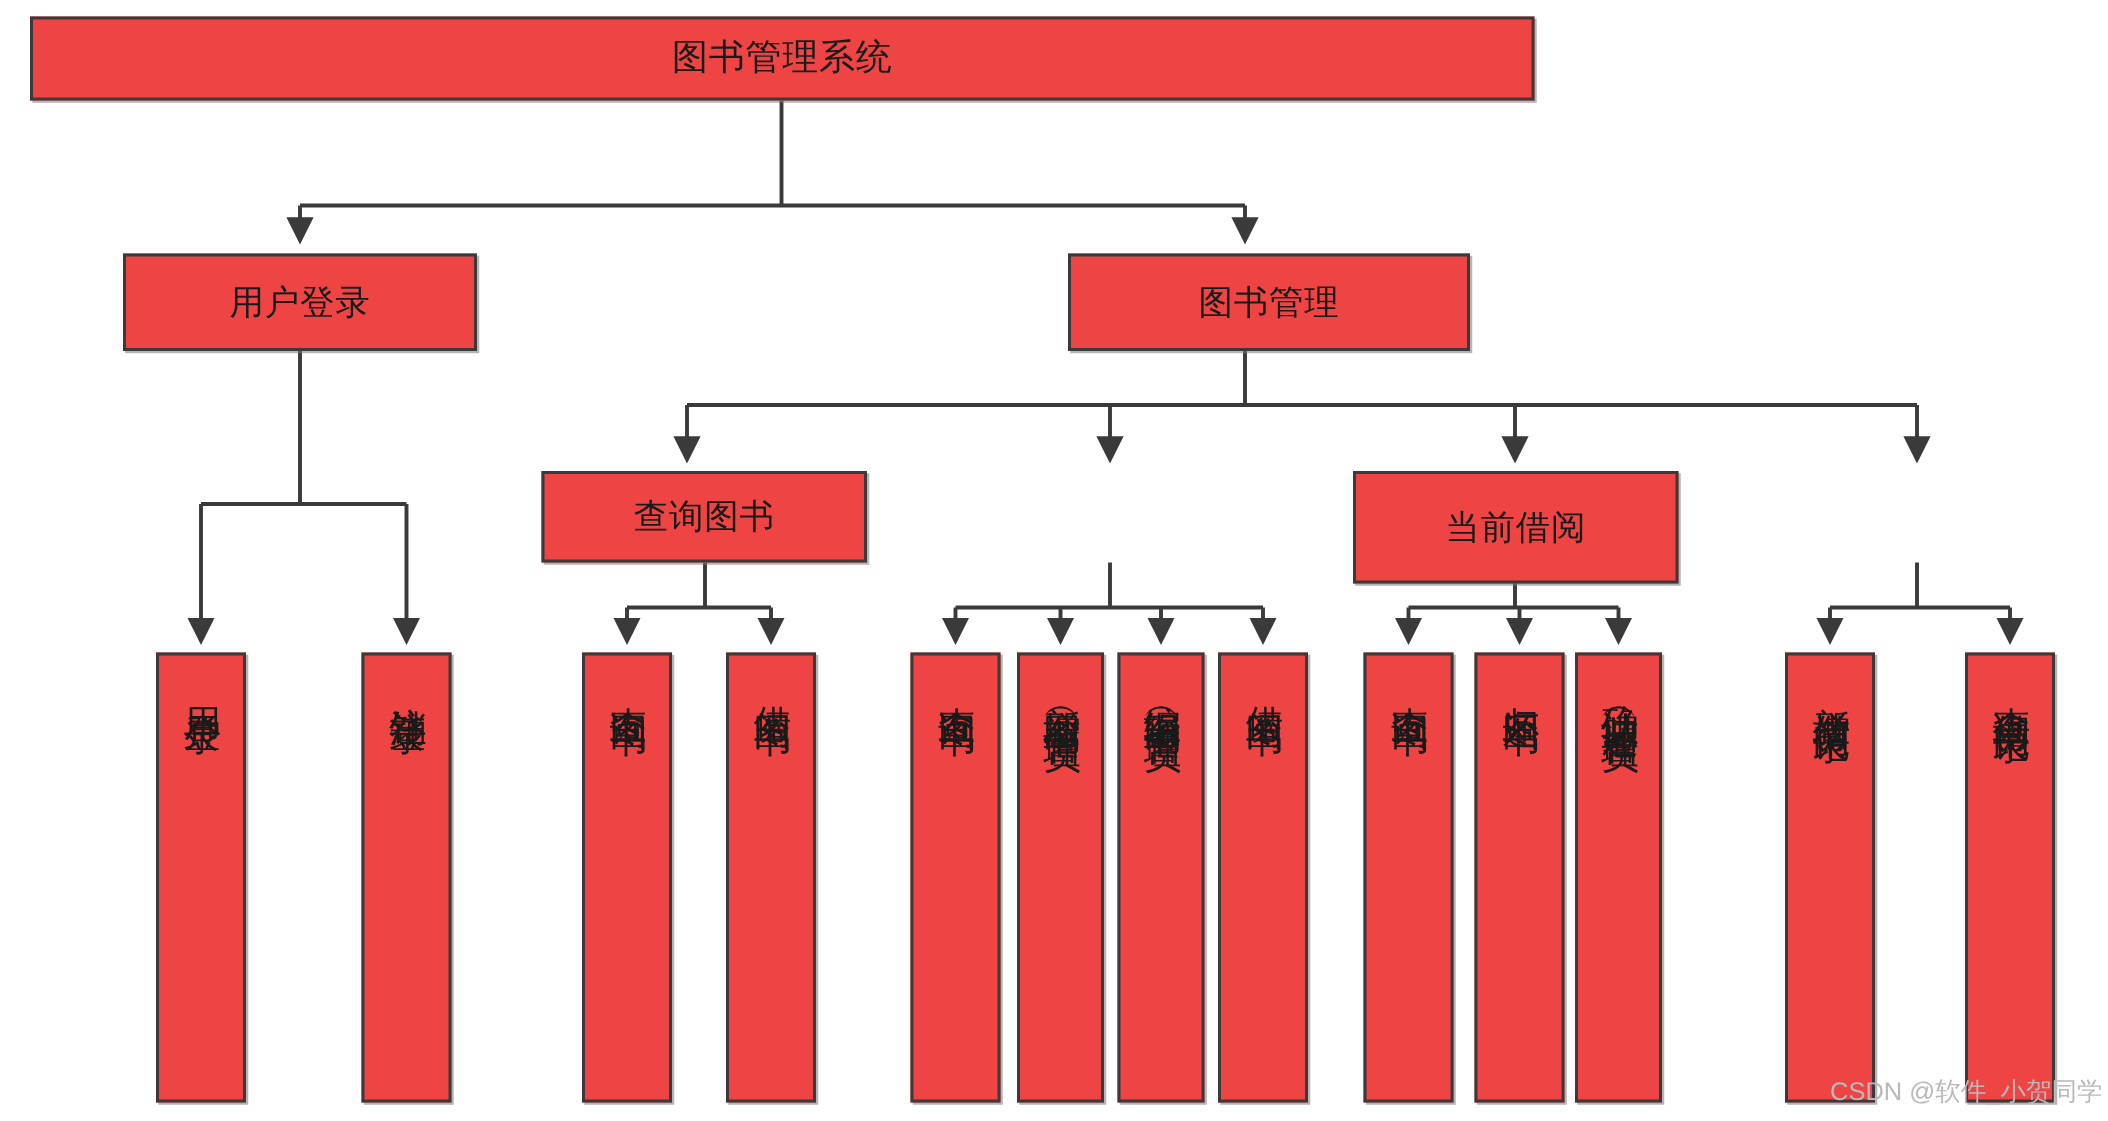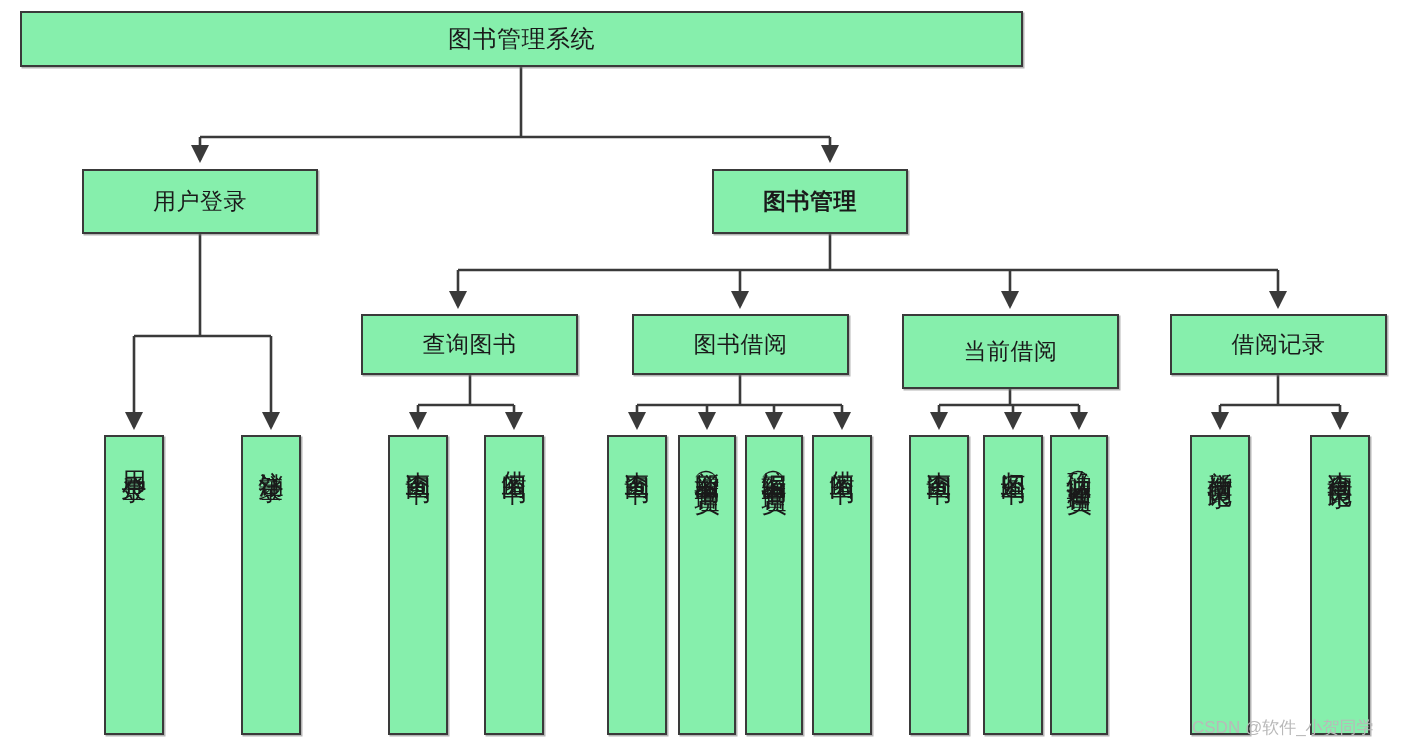--- a/index.html
+++ b/index.html
@@ -22,21 +22,21 @@
     position: absolute;
     left: 0;
     top: 0;
     width: 1405px;
     height: 747px;
     pointer-events: none;
   }
   .node {
     position: absolute;
     box-sizing: border-box;
-    background: #86efac;
+    background: #ef4444;
     border: 2px solid #3a3a3a;
     display: flex;
     align-items: center;
     justify-content: center;
     color: #1a1a1a;
     box-shadow: 1.5px 1.5px 0 rgba(120,120,120,0.55);
   }
   .node .label {
     text-align: center;
     line-height: 1.05;
@@ -59,20 +59,21 @@
     line-height: 1.0;
     letter-spacing: 3px;
     white-space: nowrap;
   }
   .watermark {
     position: absolute;
     color: #b9b9b9;
     font-size: 17px;
     white-space: nowrap;
     font-family: "Liberation Sans", "DejaVu Sans", sans-serif;
+    padding-left: 28px;
   }
 </style>
 </head>
 <body>
 
 <div id="canvas">
 
   <svg class="wires" viewBox="0 0 1405 747" xmlns="http://www.w3.org/2000/svg">
     <defs>
       <marker id="arrow" viewBox="0 0 12 12" refX="10" refY="6" markerWidth="7" markerHeight="7" orient="auto-start-reverse">
@@ -123,35 +124,29 @@
     </g>
   </svg>
 
   <div class="node root horiz" style="left:20px; top:11px; width:1003px; height:56px;">
     <span class="label">图书管理系统</span>
   </div>
 
   <div class="node horiz" style="left:82px; top:169px; width:236px; height:65px;">
     <span class="label">用户登录</span>
   </div>
-  <div class="node horiz" style="left:712px; top:169px; width:196px; height:65px;font-weight:bold;">
+  <div class="node horiz" style="left:712px; top:169px; width:268px; height:65px;">
     <span class="label">图书管理</span>
   </div>
 
   <div class="node horiz" style="left:361px; top:314px; width:217px; height:61px;">
     <span class="label">查询图书</span>
   </div>
-  <div class="node horiz" style="left:632px; top:314px; width:217px; height:61px;">
-    <span class="label">图书借阅</span>
-  </div>
   <div class="node horiz" style="left:902px; top:314px; width:217px; height:75px;">
     <span class="label">当前借阅</span>
-  </div>
-  <div class="node horiz" style="left:1170px; top:314px; width:217px; height:61px;">
-    <span class="label">借阅记录</span>
   </div>
 
   <div class="node vert" style="left:104px; top:435px; width:60px; height:300px;">
     <span class="label">用户登录</span>
   </div>
   <div class="node vert" style="left:241px; top:435px; width:60px; height:300px;">
     <span class="label">注销登录</span>
   </div>
 
   <div class="node vert" style="left:388px; top:435px; width:60px; height:300px;">

